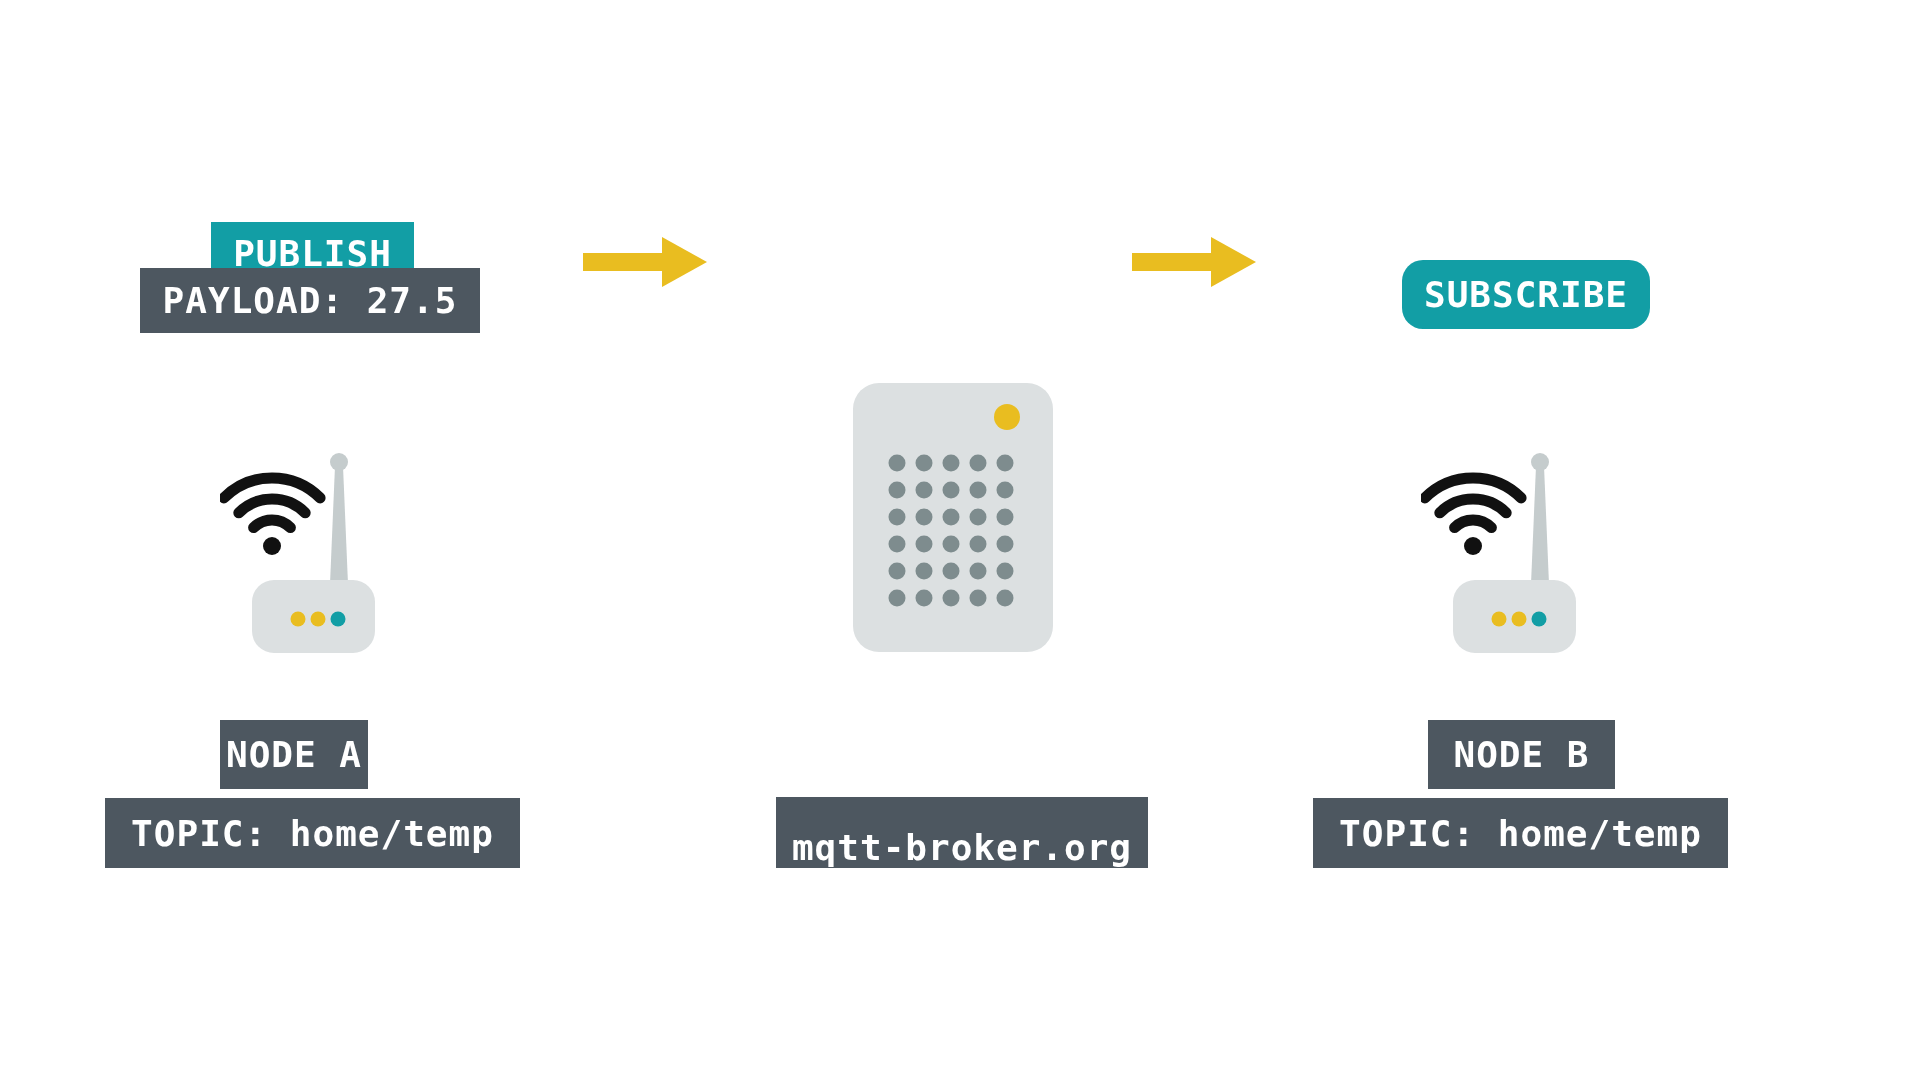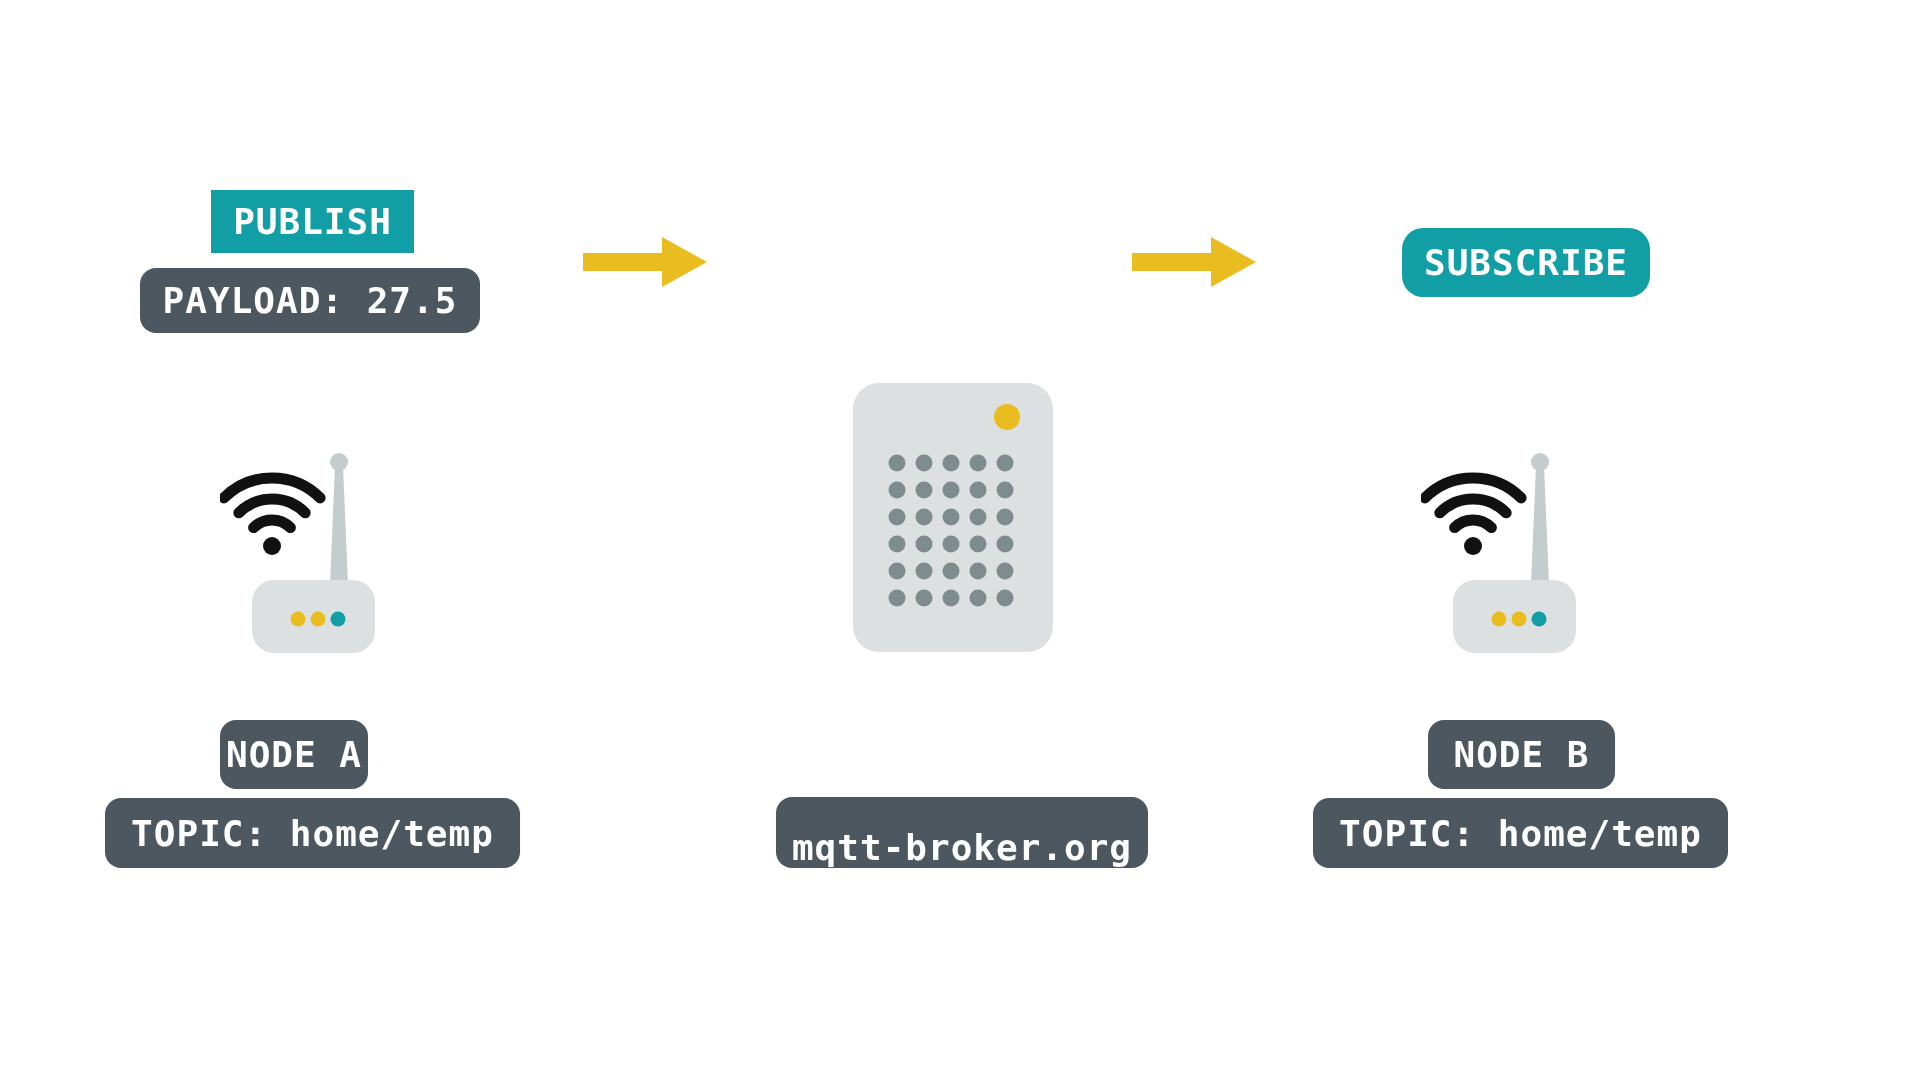--- a/index.html
+++ b/index.html
@@ -13,22 +13,22 @@
   .badge{
     position:absolute;
     display:flex;align-items:center;justify-content:center;
     color:var(--label_text,#fff);
     font-weight:bold;
     font-size:36px;
     letter-spacing:1px;
     white-space:nowrap;
     user-select:none;
   }
-  .badge.teal{background:var(--teal,#129EA5);}
-  .badge.dark{background:var(--dark,#4D5760);border-radius:16px;}
+  .badge.teal{background:var(--teal,#129EA5);margin-top:32px;}
+  .badge.dark{background:var(--dark,#4D5760);}
   .icon-abs{position:absolute;display:block;}
 </style>
 </head>
 <body>
 
 <div class="stage">
 
   <div class="badge teal" style="left:211px;top:190px;width:203px;height:63px;">
     <span>PUBLISH</span>
   </div>

